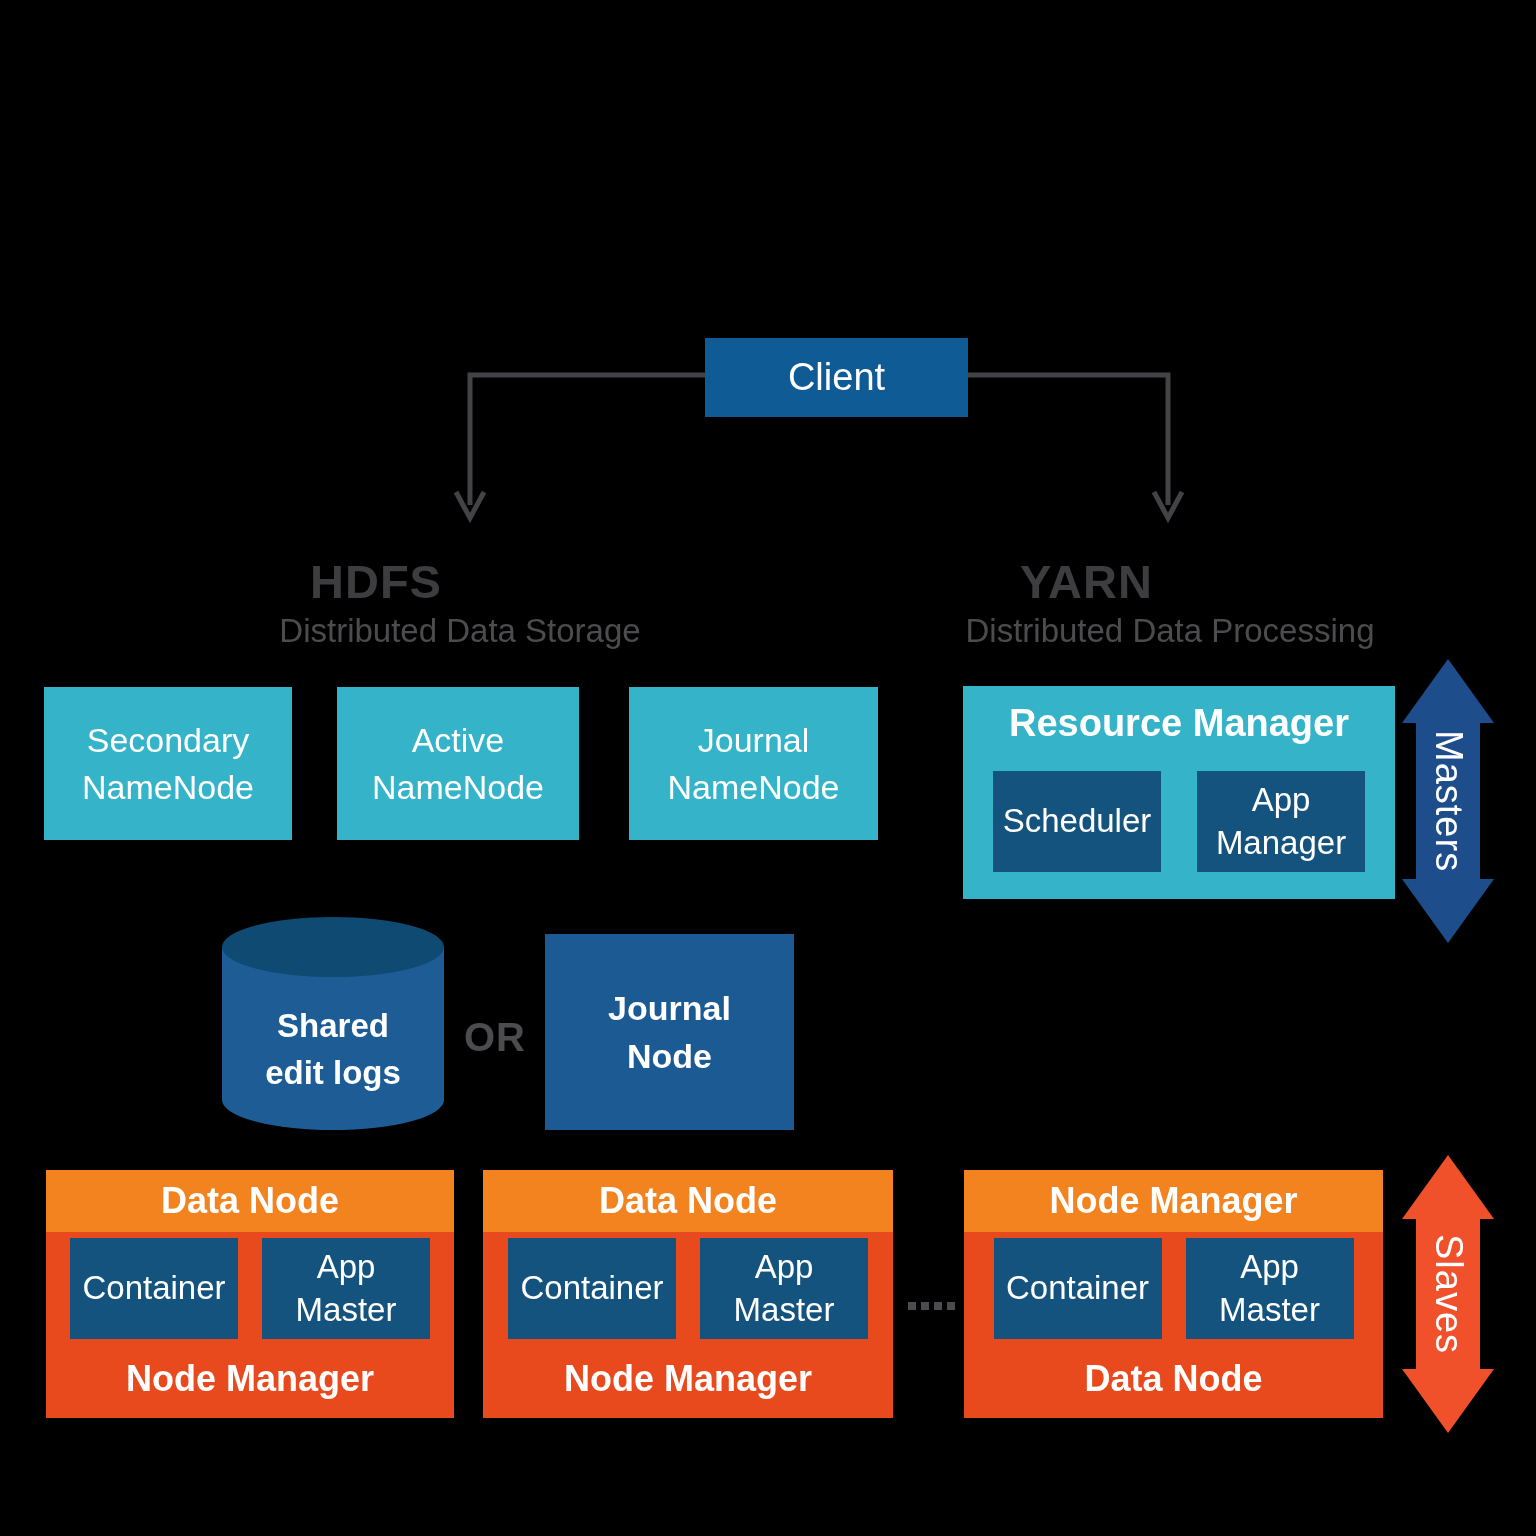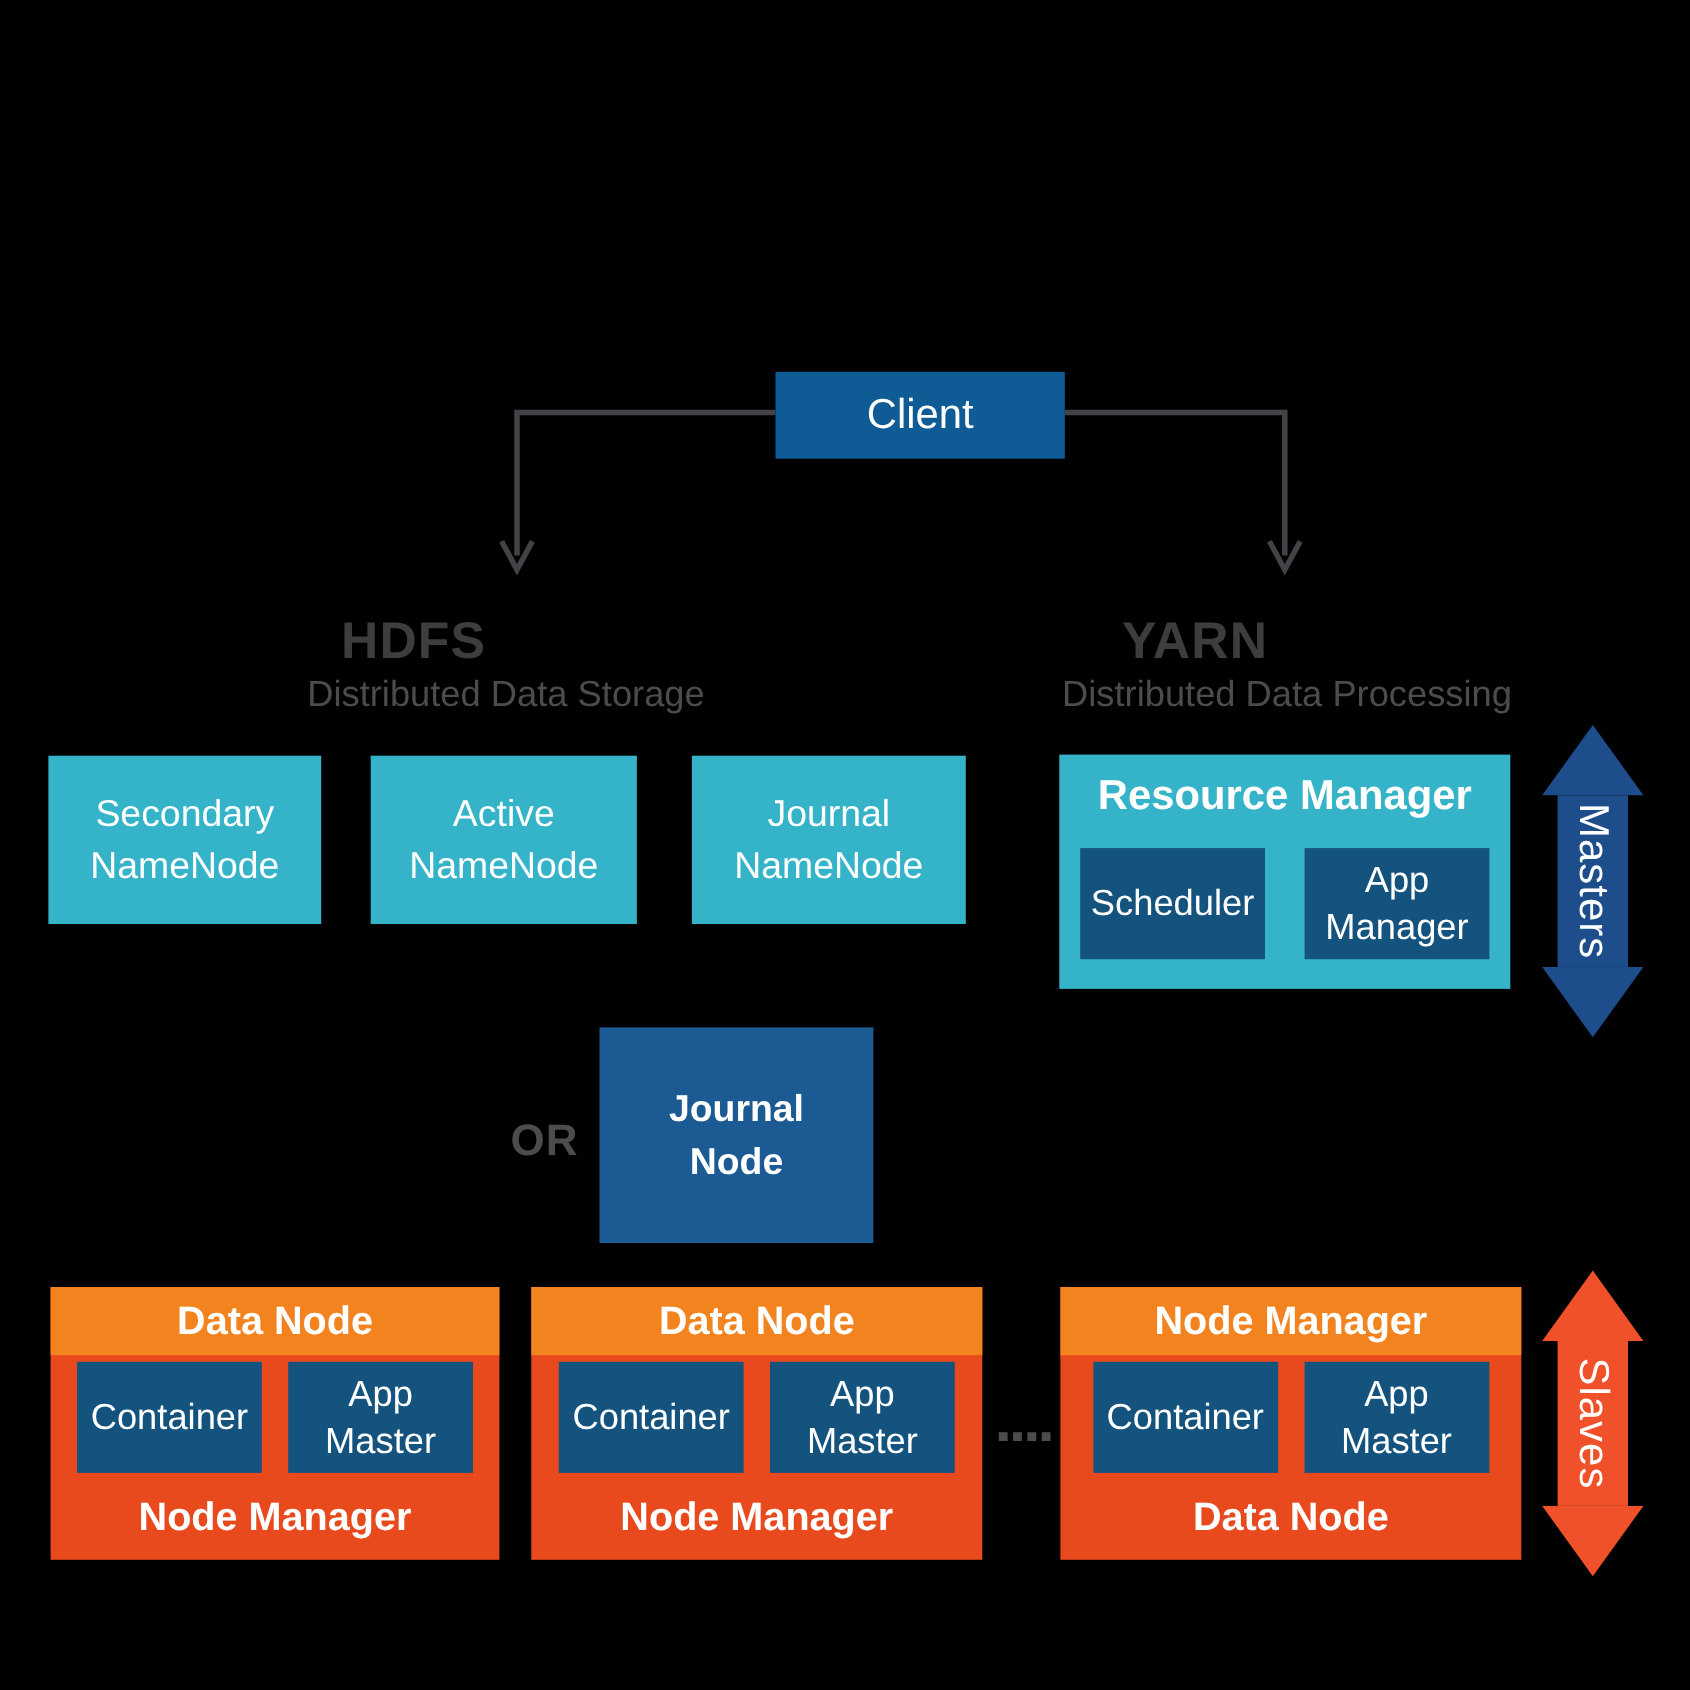--- a/index.html
+++ b/index.html
@@ -41,21 +41,21 @@
     background: var(--teal); color: var(--text-white);
     font-size: 34px; line-height: 1.38;
     display: flex; align-items: center; justify-content: center;
     text-align: center; white-space: pre-line;
   }
   .nn-1 { left: 44px;  width: 248px; }
   .nn-2 { left: 337px; width: 242px; }
   .nn-3 { left: 629px; width: 249px; }
 
   
-  .rm-box { left: 963px; top: 686px; width: 410px; height: 213px; background: var(--teal); }
+  .rm-box { left: 963px; top: 686px; width: 410px; height: 213px; background: var(--teal); padding-left: 22px; }
   .rm-title {
     position: absolute; top: 16px; left: 0; right: 0; text-align: center;
     color: var(--text-white); font-size: 38px; font-weight: bold;
   }
   .rm-children {
     position: absolute; top: 85px; left: 0; right: 0;
     display: flex; justify-content: center; gap: 36px;
   }
   .inner-box {
     background: var(--box-blue); color: var(--text-white);
@@ -147,20 +147,27 @@
 
   <div class="abs rm-box">
     <div class="rm-title">Resource Manager</div>
     <div class="rm-children">
       <div class="inner-box">Scheduler</div>
       <div class="inner-box">App
 Manager</div>
     </div>
   </div>
 
+  <div class="abs cylinder">
+    <div class="cyl-body"></div>
+    <div class="cyl-bottom"></div>
+    <div class="cyl-top"></div>
+    <div class="cyl-label">Shared
+edit logs</div>
+  </div>
 
   <div class="abs or-label">OR</div>
 
   <div class="abs journal">Journal
 Node</div>
 
   <div class="abs worker worker-1">
     <div class="worker-header">Data Node</div>
     <div class="worker-children">
       <div class="inner-box">Container</div>

